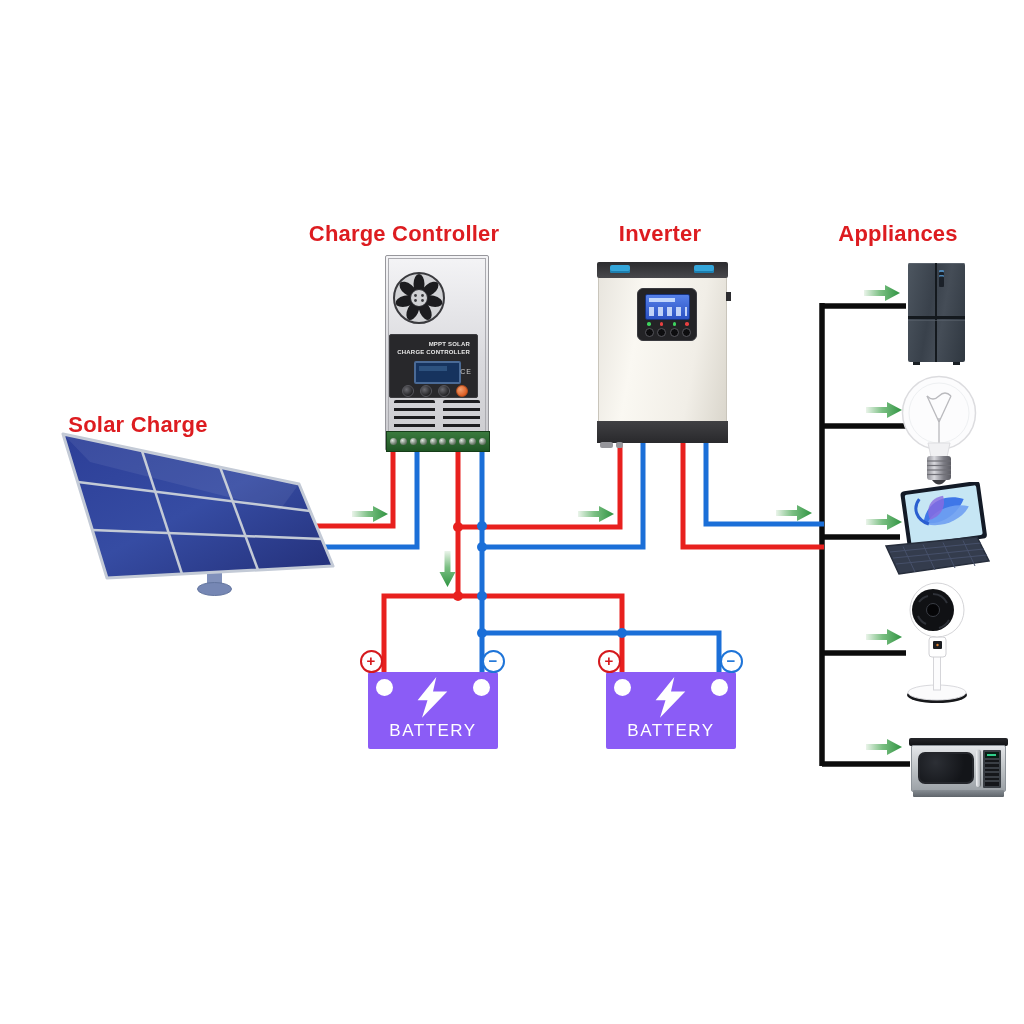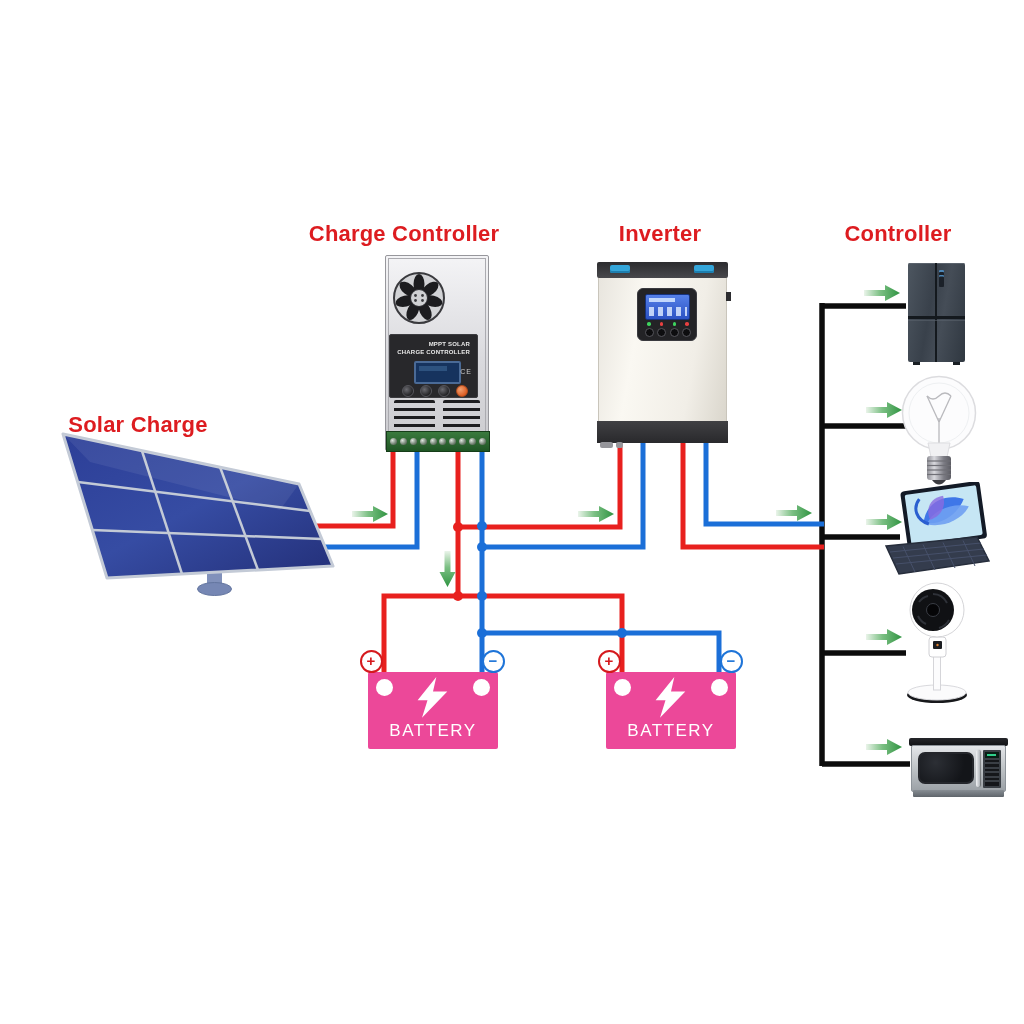--- a/index.html
+++ b/index.html
@@ -64,21 +64,21 @@
   .led-g{background:#3ed45e;} .led-r{background:#e84040;}
   .inv-buttons{position:absolute;left:7px;top:39px;width:46px;display:flex;justify-content:space-between;}
   .ibtn{width:9px;height:9px;border-radius:50%;background:#0d0d0f;border:1.5px solid #56565c;box-sizing:border-box;}
   .inv-bottom{position:absolute;left:0;bottom:0;width:100%;height:22px;
     background:linear-gradient(180deg,#404043,#29292c);}
   .inv-foot{position:absolute;bottom:-5px;height:6px;background:#95959a;border-radius:2px;}
   .foot-1{left:3px;width:13px;} .foot-2{left:19px;width:7px;}
   .inv-port{position:absolute;right:-3px;top:30px;width:5px;height:9px;background:#2c2c2f;}
 
   
-  .battery{position:absolute;top:672px;width:130px;height:77px;background:#ec4899;border-radius:2px;}
+  .battery{position:absolute;top:672px;width:130px;height:77px;background:#8b5cf6;border-radius:2px;}
   .bat-1{left:368px;} .bat-2{left:606px;}
   .term{position:absolute;top:6.5px;width:17px;height:17px;border-radius:50%;background:#ffffff;}
   .term-l{left:7.5px;} .term-r{left:104.5px;}
   .bolt{position:absolute;left:43px;top:4px;}
   .bat-label{position:absolute;left:0;top:49px;width:100%;text-align:center;color:#fff;
     font-size:17px;letter-spacing:1.5px;}
   .badge{position:absolute;width:23px;height:23px;border-radius:50%;background:#fff;box-sizing:border-box;
     text-align:center;font-weight:bold;font-size:15px;line-height:18px;}
   .badge-pos{border:2.5px solid #d5191d;color:#d5191d;}
   .badge-neg{border:2.5px solid #1e74d8;color:#1e74d8;}
@@ -200,21 +200,21 @@
         <line x1="78" y1="482" x2="310" y2="511"></line>
         <line x1="92" y1="530" x2="322" y2="539"></line>
       </g>
       <polygon points="63,434 299,484 280,510 90,462" fill="#ffffff" opacity="0.07"></polygon>
     </g>
   </svg>
 
   <div class="sec-label" style="left:138px;top:412px">Solar Charge</div>
   <div class="sec-label" style="left:404px;top:221px">Charge Controller</div>
   <div class="sec-label" style="left:660px;top:221px">Inverter</div>
-  <div class="sec-label" style="left:898px;top:221px">Controller</div>
+  <div class="sec-label" style="left:898px;top:221px">Appliances</div>
 
   <div class="controller">
     <div class="ctrl-frame"></div>
     <svg class="ctrl-fan" width="56" height="56" viewBox="0 0 56 56">
       <circle cx="28" cy="28" r="25" fill="#d2d3d6" stroke="#3a3a3e" stroke-width="2"></circle>
       <g fill="#1c1c1f">
         <ellipse cx="28" cy="14" rx="5.5" ry="10"></ellipse>
         <ellipse cx="28" cy="14" rx="5.5" ry="10" transform="rotate(51.4 28 28)"></ellipse>
         <ellipse cx="28" cy="14" rx="5.5" ry="10" transform="rotate(102.8 28 28)"></ellipse>
         <ellipse cx="28" cy="14" rx="5.5" ry="10" transform="rotate(154.2 28 28)"></ellipse>

